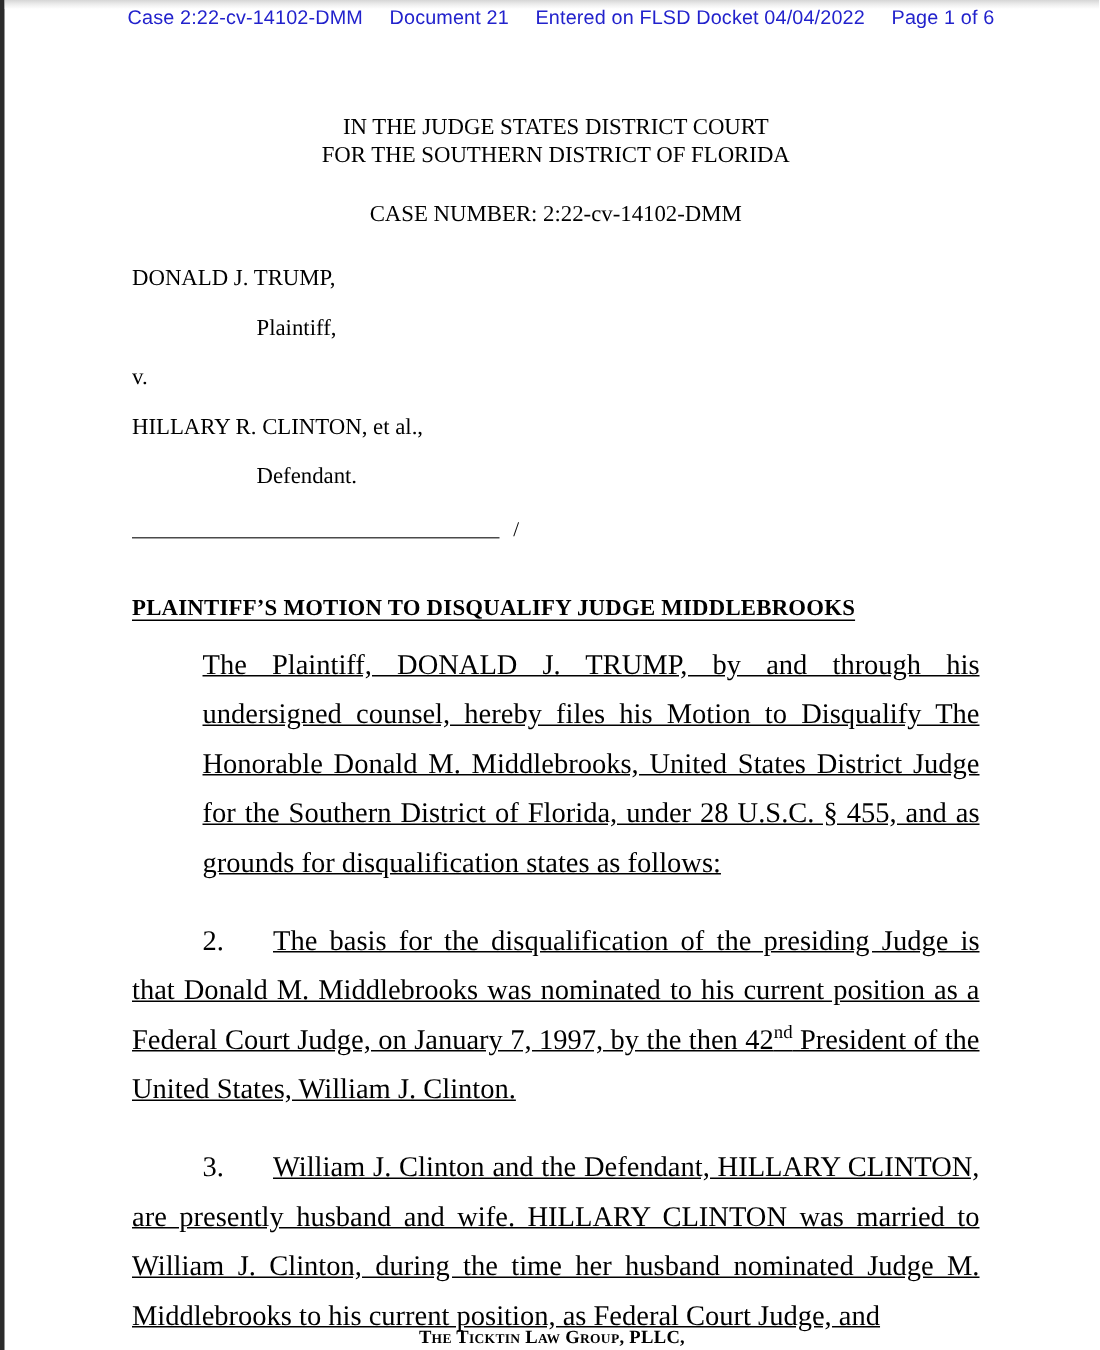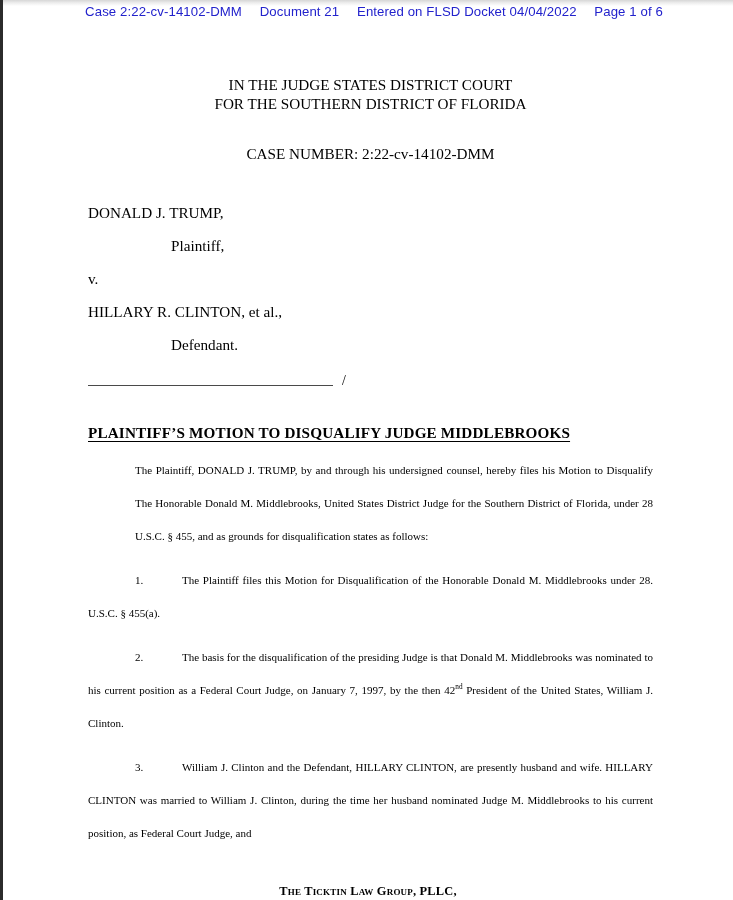--- a/index.html
+++ b/index.html
@@ -56,26 +56,26 @@
   .court-title {
     text-align: center;
     font-size: 15.2px;
     line-height: 18.5px;
     margin-top: 76px;
   }
 
   .case-number {
     text-align: center;
     font-size: 15.2px;
-    margin-top: 32px;
+    margin-top: 21px;
   }
 
   
   .caption {
-    margin-top: 42px;
+    margin-top: 26px;
     font-size: 15.2px;
     line-height: 16px;
   }
   .cap-line { height: 33px; }
   .cap-indent { padding-left: 83px; }
 
   .cap-rule-wrap {
     position: relative;
     height: 18px;
     width: 250px;
@@ -100,24 +100,25 @@
   .motion-title {
     font-weight: bold;
     font-size: 15.2px;
     text-decoration: underline;
     text-underline-offset: 2.5px;
     margin-top: 34px;
     letter-spacing: 0.15px;
   }
 
   .para {
-    font-size: 11px;
+    font-size: 19px;
     line-height: 33px;
     text-align: justify;
     margin-top: 0;
+    text-decoration: underline;
   }
   .para:first-of-type { margin-top: 12px; }
   .para + .para { margin-top: 0; }
 
   .lead-indent { padding-left: 47px; }
 
   .num {
     display: inline-block;
     width: 47px;
     padding-left: 47px;
@@ -184,23 +185,20 @@
       <div class="cap-rule-wrap">
         <div class="cap-rule"></div>
         <div class="cap-slash">/</div>
       </div>
     </div>
 
     <div class="motion-title">PLAINTIFF’S MOTION TO DISQUALIFY JUDGE MIDDLEBROOKS</div>
 
     <p class="para lead-indent">The Plaintiff, DONALD J. TRUMP, by and through his undersigned counsel, hereby files his Motion to Disqualify The Honorable Donald M. Middlebrooks, United States District Judge for the Southern District of Florida, under 28 U.S.C. § 455, and as grounds for disqualification states as follows:</p>
 
-    <p class="para">
-      <span class="num">1.</span><span>The Plaintiff files this Motion for Disqualification of the Honorable Donald M. Middlebrooks under 28. U.S.C. § 455(a).</span>
-    </p>
 
     <p class="para">
       <span class="num">2.</span><span>The basis for the disqualification of the presiding Judge is that Donald M. Middlebrooks was nominated to his current position as a Federal Court Judge, on January 7, 1997, by the then 42</span><sup>nd</sup><span> President of the United States, William J. Clinton.</span>
     </p>
 
     <p class="para">
       <span class="num">3.</span><span>William J. Clinton and the Defendant, HILLARY CLINTON, are presently husband and wife.  HILLARY CLINTON was married to William J. Clinton, during the time her husband nominated Judge M. Middlebrooks to his current position, as Federal Court Judge, and</span>
     </p>
 
   </div>

